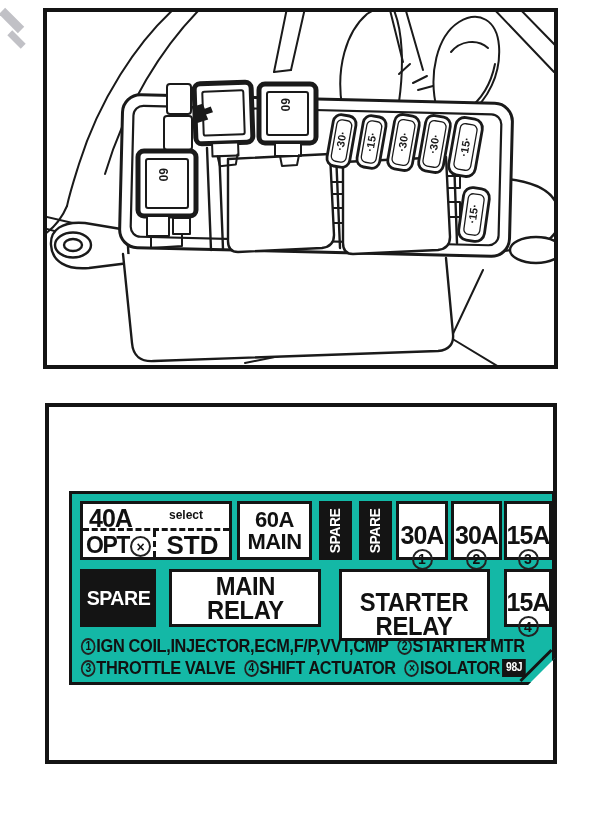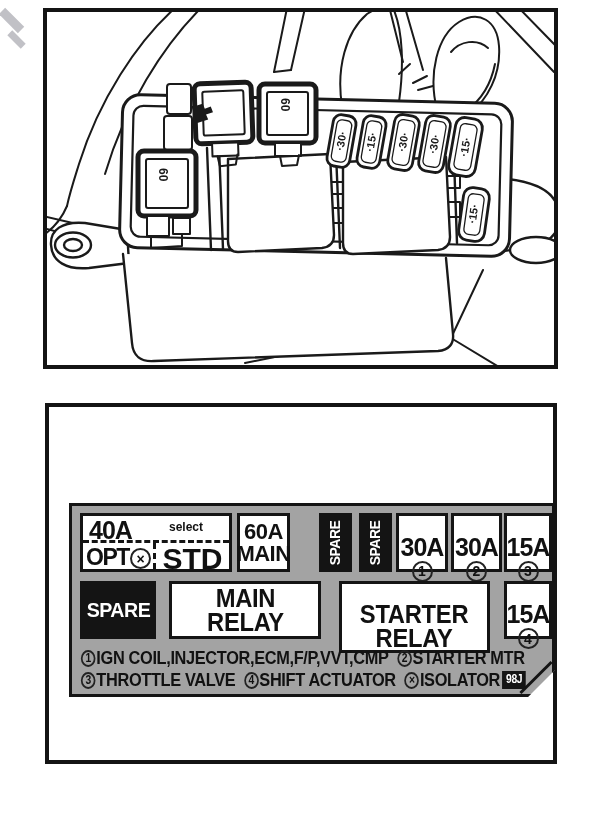--- a/index.html
+++ b/index.html
@@ -8,22 +8,22 @@
   .corner-mark{position:absolute;background:#c1c1c6;transform:rotate(45deg);}
   #cm1{left:-2px;top:16px;width:27px;height:9px;}
   #cm2{left:7px;top:36px;width:19px;height:7px;}
   .panel{position:absolute;border:4px solid #141414;background:#fff;box-sizing:border-box;}
   #panel-top{left:43px;top:8px;width:515px;height:361px;}
   #panel-bottom{left:45px;top:403px;width:512px;height:361px;}
   #panel-top svg{display:block;width:507px;height:353px;}
   svg text{font-family:"Liberation Sans",sans-serif;font-weight:bold;fill:#1a1a1a;}
 
   
-  #fuse-label{position:absolute;left:20px;top:96px;width:486px;height:194px;
-      border:3px solid #141414;box-sizing:border-box;background:#a3a3a3;
+  #fuse-label{position:absolute;left:20px;top:84px;width:486px;height:194px;
+      border:3px solid #141414;box-sizing:border-box;background:#14b8a6;
       clip-path:polygon(0 0,100% 0,100% calc(100% - 27px),calc(100% - 27px) 100%,0 100%);}
   #bevel-line{position:absolute;width:44px;border-top:3px solid #141414;
       transform:rotate(-45deg);left:calc(100% - 38px);top:calc(100% - 18px);}
   .lbox{position:absolute;border:3px solid #141414;box-sizing:border-box;background:#fff;
       display:flex;flex-direction:column;align-items:center;justify-content:center;}
   .blackbox{background:#141414;color:#fff;}
   .amp{font-size:25px;font-weight:bold;letter-spacing:-1px;line-height:1;margin-top:31px;}
   .twoline{font-size:22px;font-weight:bold;line-height:.98;letter-spacing:-.5px;text-align:center;}
   .relaytxt{font-size:25px;font-weight:bold;line-height:.96;letter-spacing:-.3px;text-align:center;transform:scaleX(.95);}
   .circ{display:inline-flex;align-items:center;justify-content:center;box-sizing:border-box;
@@ -31,21 +31,21 @@
       font-size:12px;font-weight:bold;vertical-align:-2px;margin:0 1px;flex:none;}
   .circ-lg{width:21px;height:21px;font-size:14px;border-width:2.5px;margin-top:1px;}
   
   #sel-box{display:block;}
   #sel-box .forty{position:absolute;left:6px;top:0px;font-size:25px;font-weight:bold;letter-spacing:-1px;}
   #sel-box .select{position:absolute;left:86px;top:4px;font-size:12px;font-weight:bold;}
   #sel-box .dash-h{position:absolute;left:0;right:0;top:24px;border-top:3px dashed #141414;}
   #sel-box .opt{position:absolute;left:3px;top:28px;font-size:23px;font-weight:bold;letter-spacing:-1.5px;}
   #sel-box .optcirc{position:absolute;left:46px;top:31px;}
   #sel-box .dash-v{position:absolute;left:70px;top:27px;bottom:0;border-left:3px dashed #141414;}
-  #sel-box .std{position:absolute;left:73px;right:0;top:26px;text-align:center;font-size:30px;font-weight:bold;}
+  #sel-box .std{position:absolute;left:73px;right:0;top:26px;text-align:center;font-size:26px;font-weight:bold;}
   .vspare span{transform:rotate(-90deg);font-size:14px;font-weight:bold;white-space:nowrap;letter-spacing:-.5px;}
   #spare-h span{font-size:20px;font-weight:bold;transform:scaleX(.98);letter-spacing:-.5px;}
   
   #legend{position:absolute;left:8px;top:141px;width:472px;}
   .leg-line{white-space:nowrap;transform:scaleX(.86);transform-origin:left top;
       font-size:19px;font-weight:bold;letter-spacing:-.4px;height:22px;display:flex;align-items:center;}
   .leg-item{display:inline-flex;align-items:center;margin-right:9px;}
   .codebox{display:inline-block;background:#141414;color:#fff;border:1px solid #141414;
       font-size:12px;font-weight:bold;line-height:1.15;padding:1px 3px;margin-left:3px;letter-spacing:-.5px;}
 </style>
@@ -174,21 +174,21 @@
     <div id="sel-box" class="lbox" style="left:8px;top:7px;width:152px;height:59px;">
       <span class="forty">40A</span>
       <span class="select">select</span>
       <span class="dash-h"></span>
       <span class="opt">OPT</span>
       <span class="circ circ-lg optcirc">×</span>
       <span class="dash-v"></span>
       <span class="std">STD</span>
     </div>
 
-    <div class="lbox" style="left:165px;top:7px;width:53px;height:59px;">
+    <div class="lbox" style="left:165px;top:7px;width:75px;height:59px;">
       <div class="twoline">
         <div>60A</div>
         <div>MAIN</div>
       </div>
     </div>
 
     <div class="lbox blackbox vspare" style="left:247px;top:7px;width:33px;height:59px;">
       <span>SPARE</span>
     </div>
     <div class="lbox blackbox vspare" style="left:287px;top:7px;width:33px;height:59px;">

